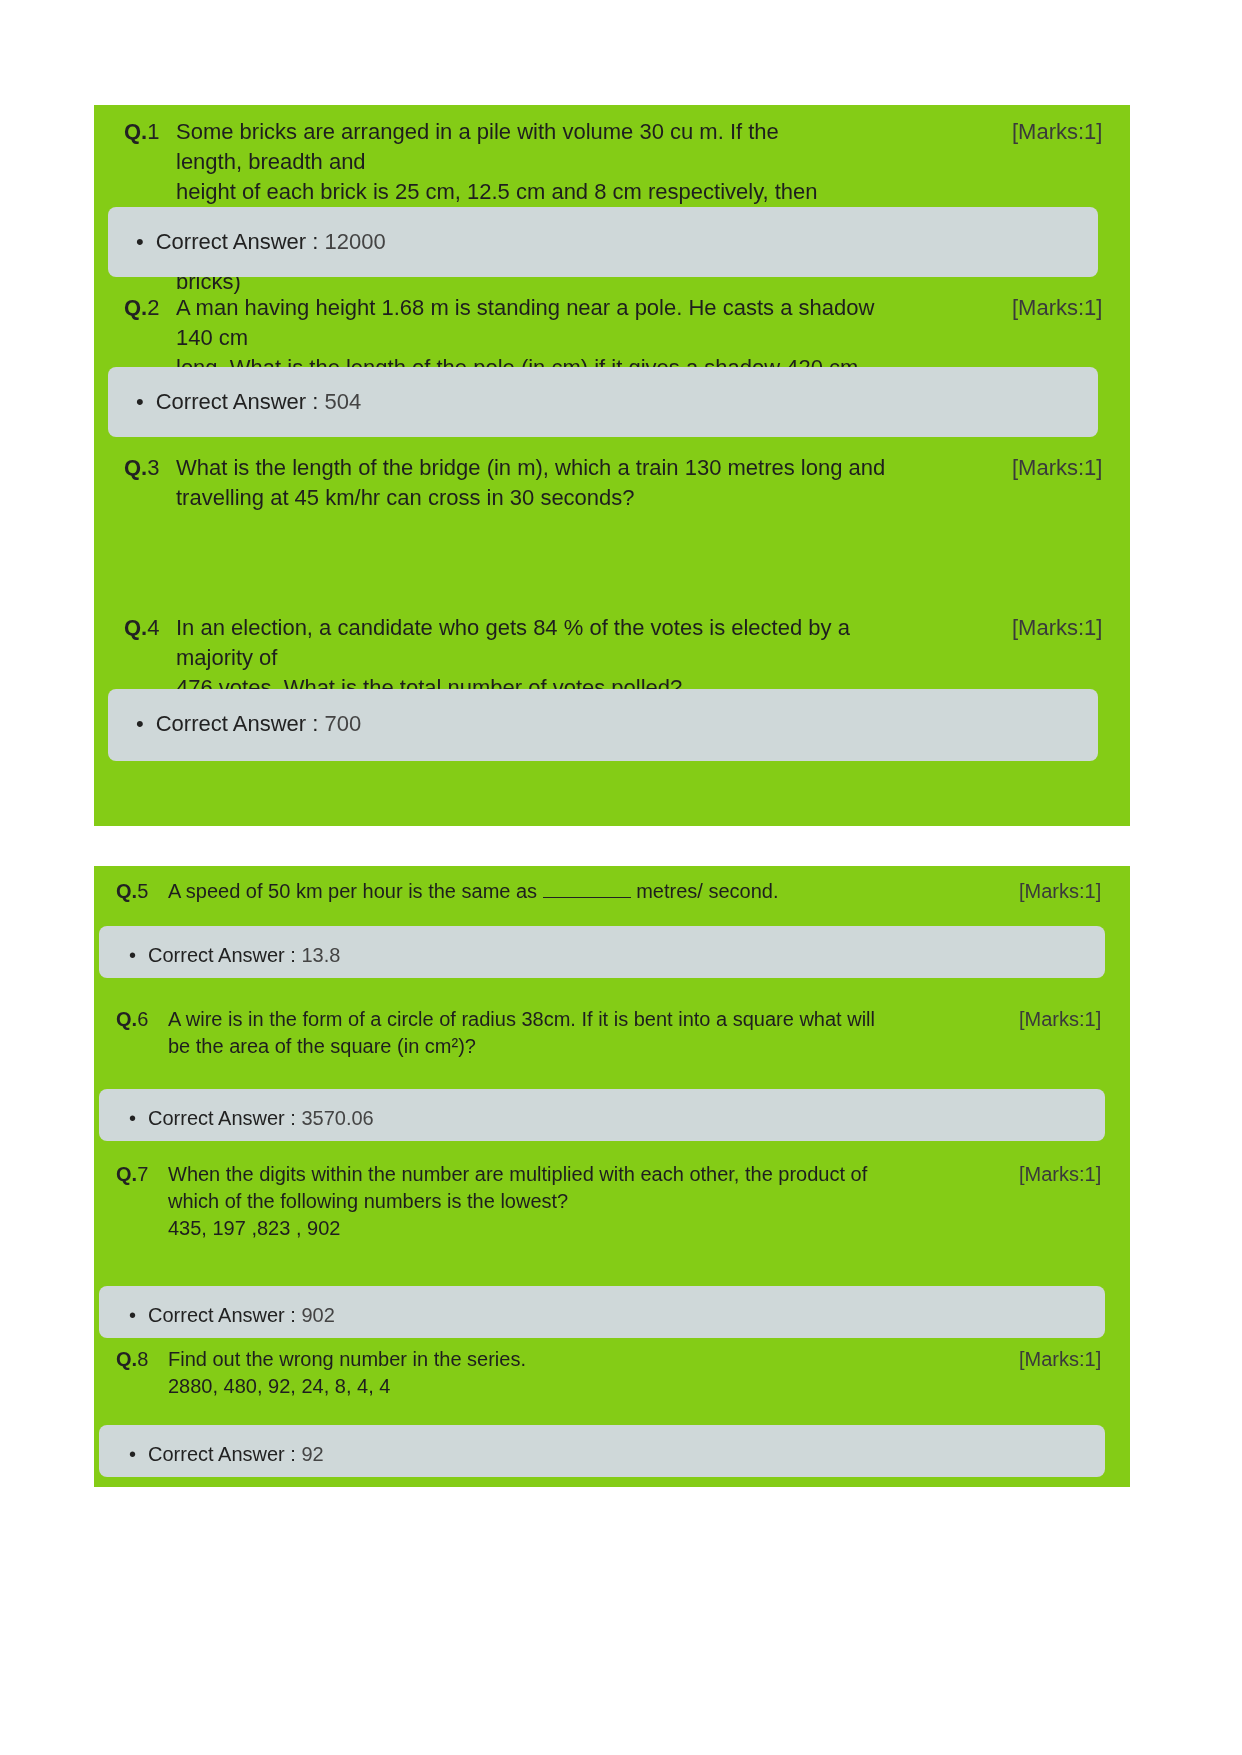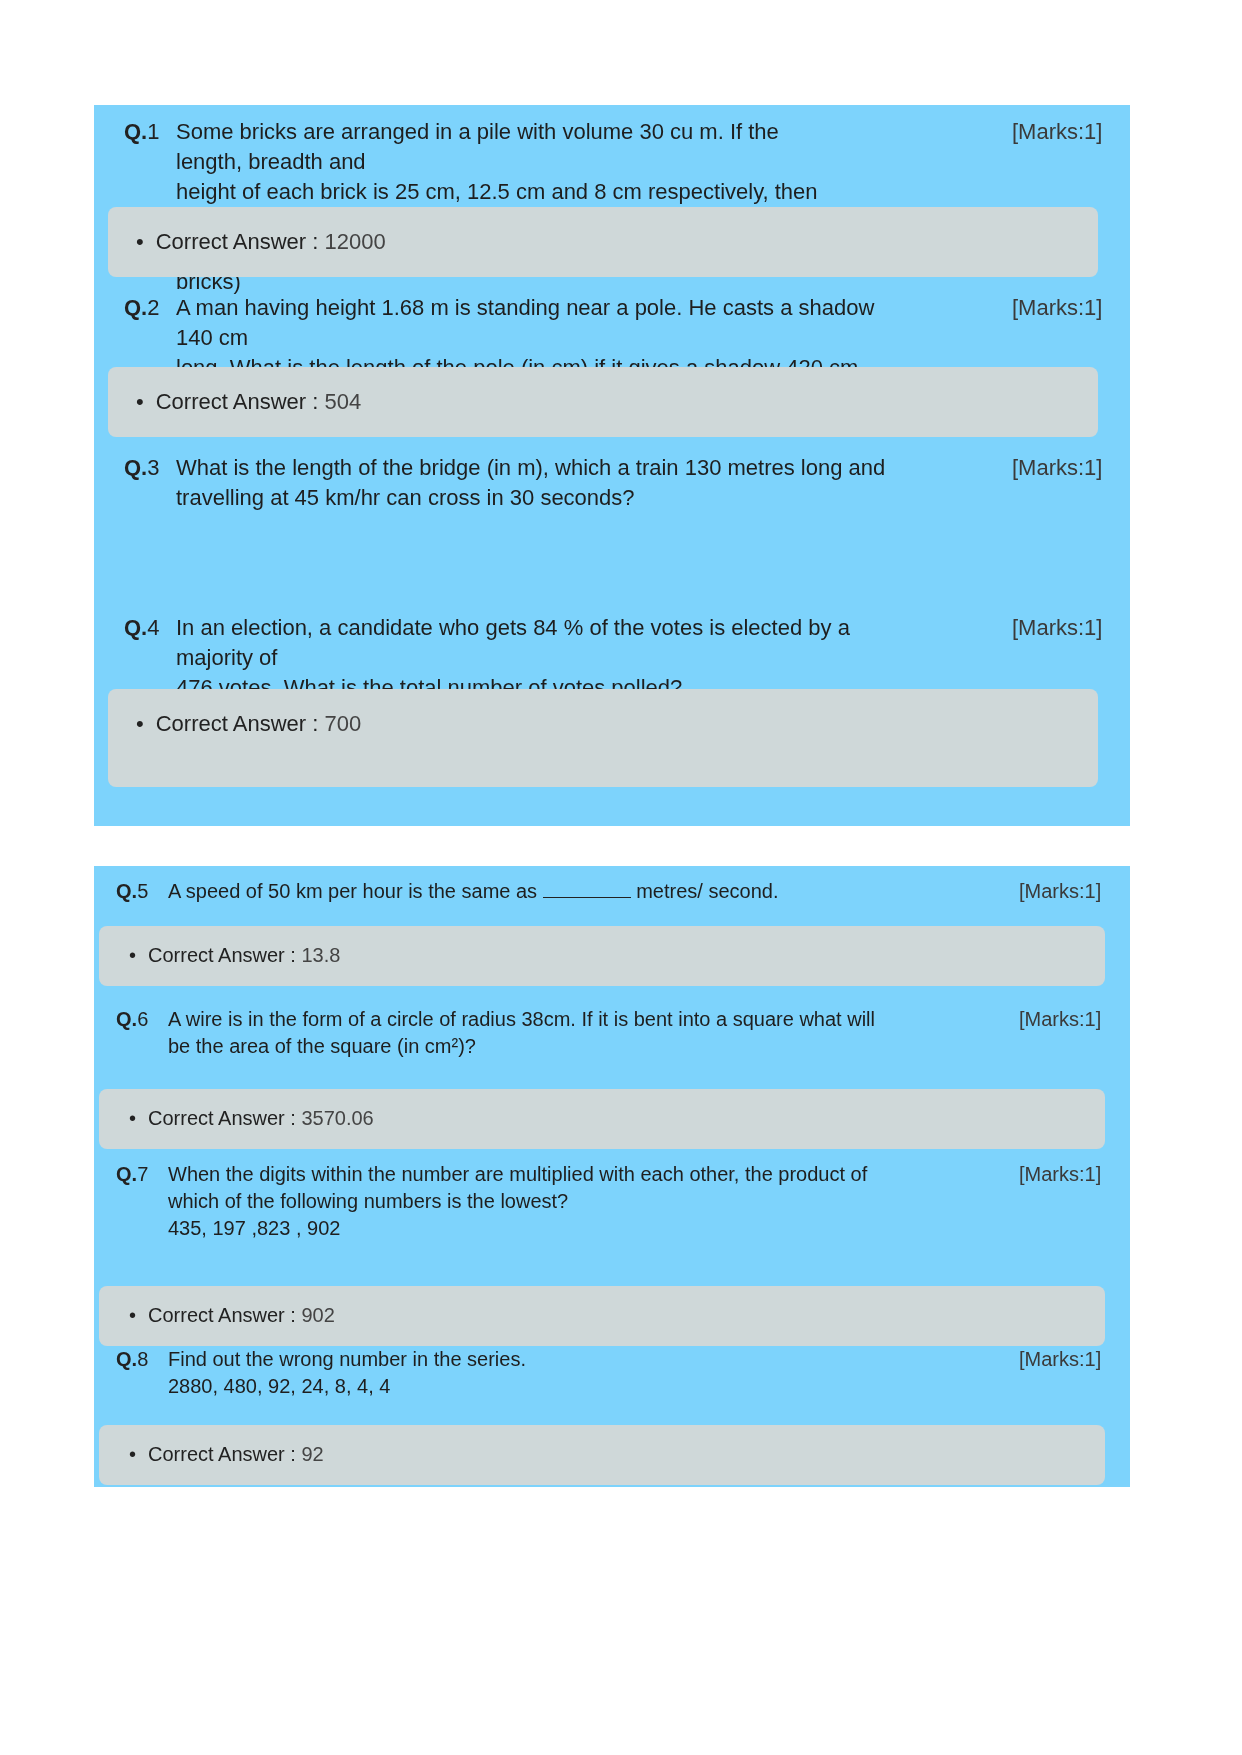--- a/index.html
+++ b/index.html
@@ -12,21 +12,21 @@
       height: 1755px;
       position: relative;
       overflow: hidden;
       font-family: "Liberation Sans", "DejaVu Sans", sans-serif;
       color: #222222;
     }
     .panel {
       position: absolute;
       left: 94px;
       width: 1036px;
-      background: #7dd3fc;
+      background: #84cc16;
       overflow: hidden;
     }
     #panel-1 { top: 105px; height: 721px; }
     #panel-2 { top: 866px; height: 621px; }
 
     .question {
       position: absolute;
       left: 0;
       width: 1036px;
     }
@@ -81,21 +81,21 @@
     
     #panel-2 .q-num,
     #panel-2 .q-text,
     #panel-2 .q-marks {
       font-size: 20px;
       line-height: 27px;
     }
     #panel-2 .q-num { left: 22px; }
     #panel-2 .q-text { left: 74px; width: 840px; }
     #panel-2 .q-marks { left: 925px; }
-    #panel-2 .answer-box { left: 5px; width: 1006px; height: 60px; }
+    #panel-2 .answer-box { left: 5px; width: 1006px; height: 52px; }
     #panel-2 .answer-line { left: 30px; top: 16px; font-size: 20px; line-height: 27px; }
 
     .blank {
       display: inline-block;
       width: 88px;
       border-bottom: 1px solid #222;
       height: 18px;
       vertical-align: baseline;
     }
   </style>
@@ -131,21 +131,21 @@
 travelling at 45 km/hr can cross in 30 seconds?</div>
     <div class="q-marks">[Marks:1]</div>
   </div>
 
   <div class="question" style="top:508px;">
     <div class="q-num"><b>Q.</b><span>4</span></div>
     <div class="q-text" style="width:730px;">In an election, a candidate who gets 84 % of the votes is elected by a majority of
 476 votes. What is the total number of votes polled?</div>
     <div class="q-marks">[Marks:1]</div>
   </div>
-  <div class="answer-box" style="top:584px; height:98px;">
+  <div class="answer-box" style="top:584px; height:72px;">
     <div class="answer-line"><span class="bullet">•</span><span class="answer-label">Correct Answer :</span> <span class="answer-value">700</span></div>
   </div>
 </div>
 
 <div class="panel" id="panel-2">
 
   <div class="question" style="top:12px;">
     <div class="q-num"><b>Q.</b><span>5</span></div>
     <div class="q-text" style="white-space:nowrap;"><span>A speed of 50 km per hour is the same as </span><span class="blank"></span><span> metres/ second.</span></div>
     <div class="q-marks">[Marks:1]</div>

